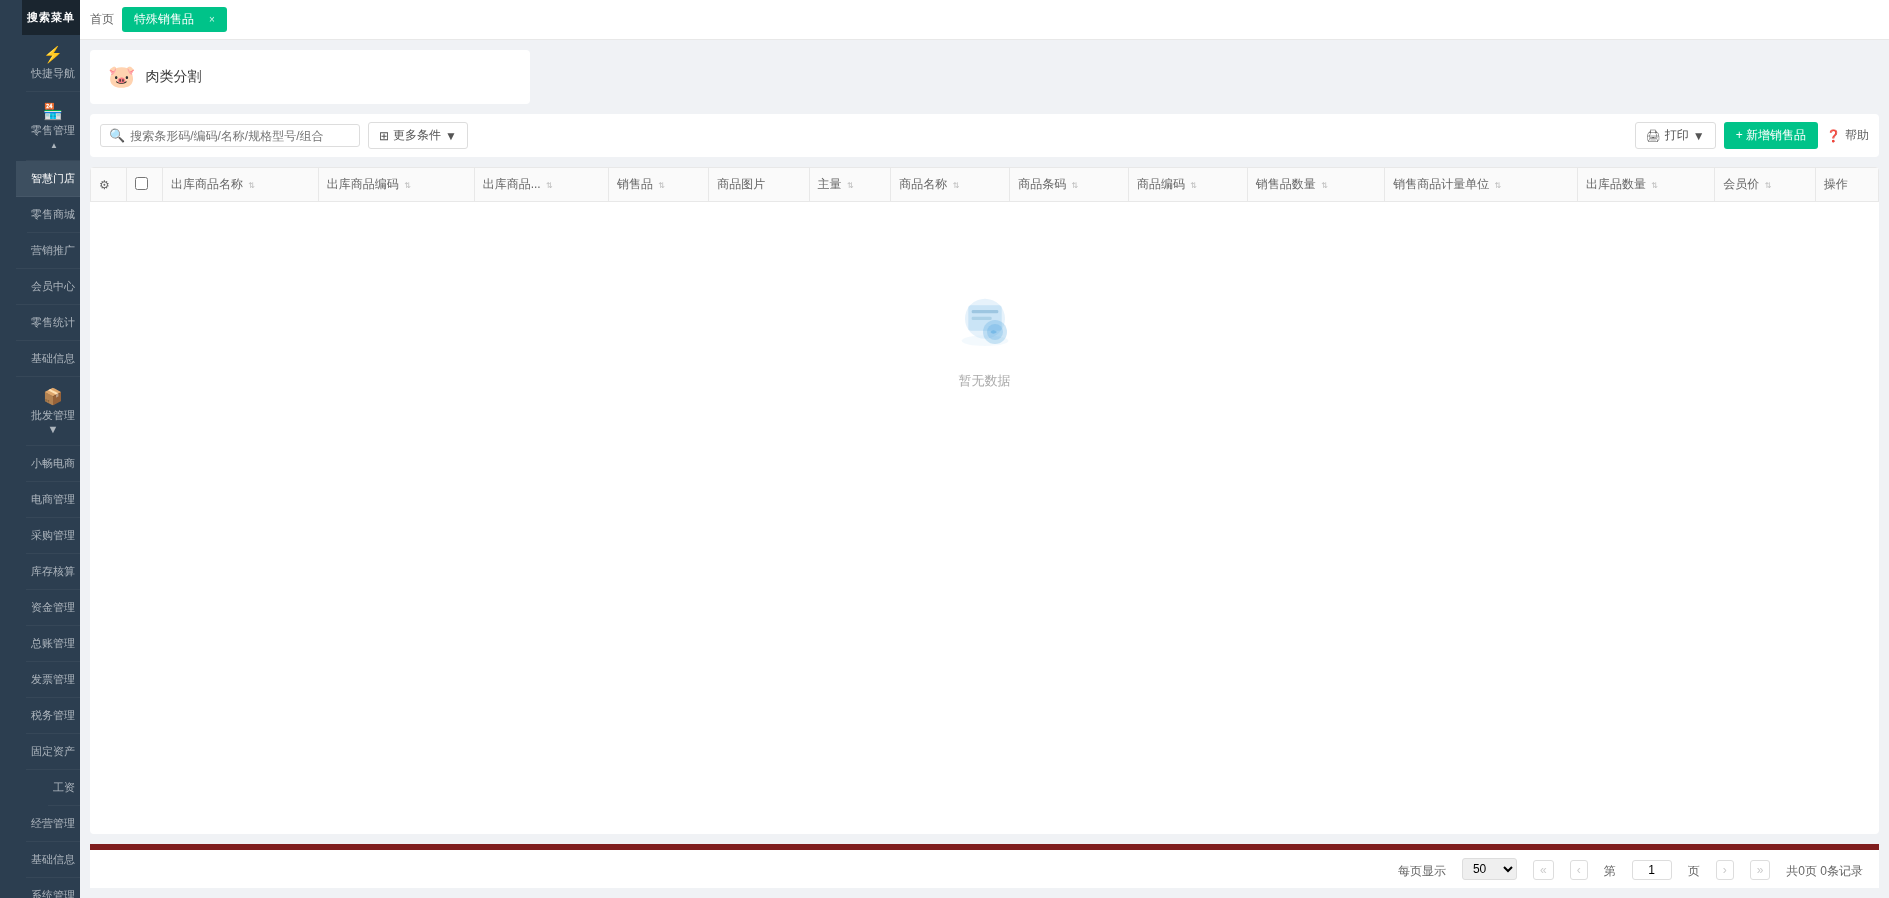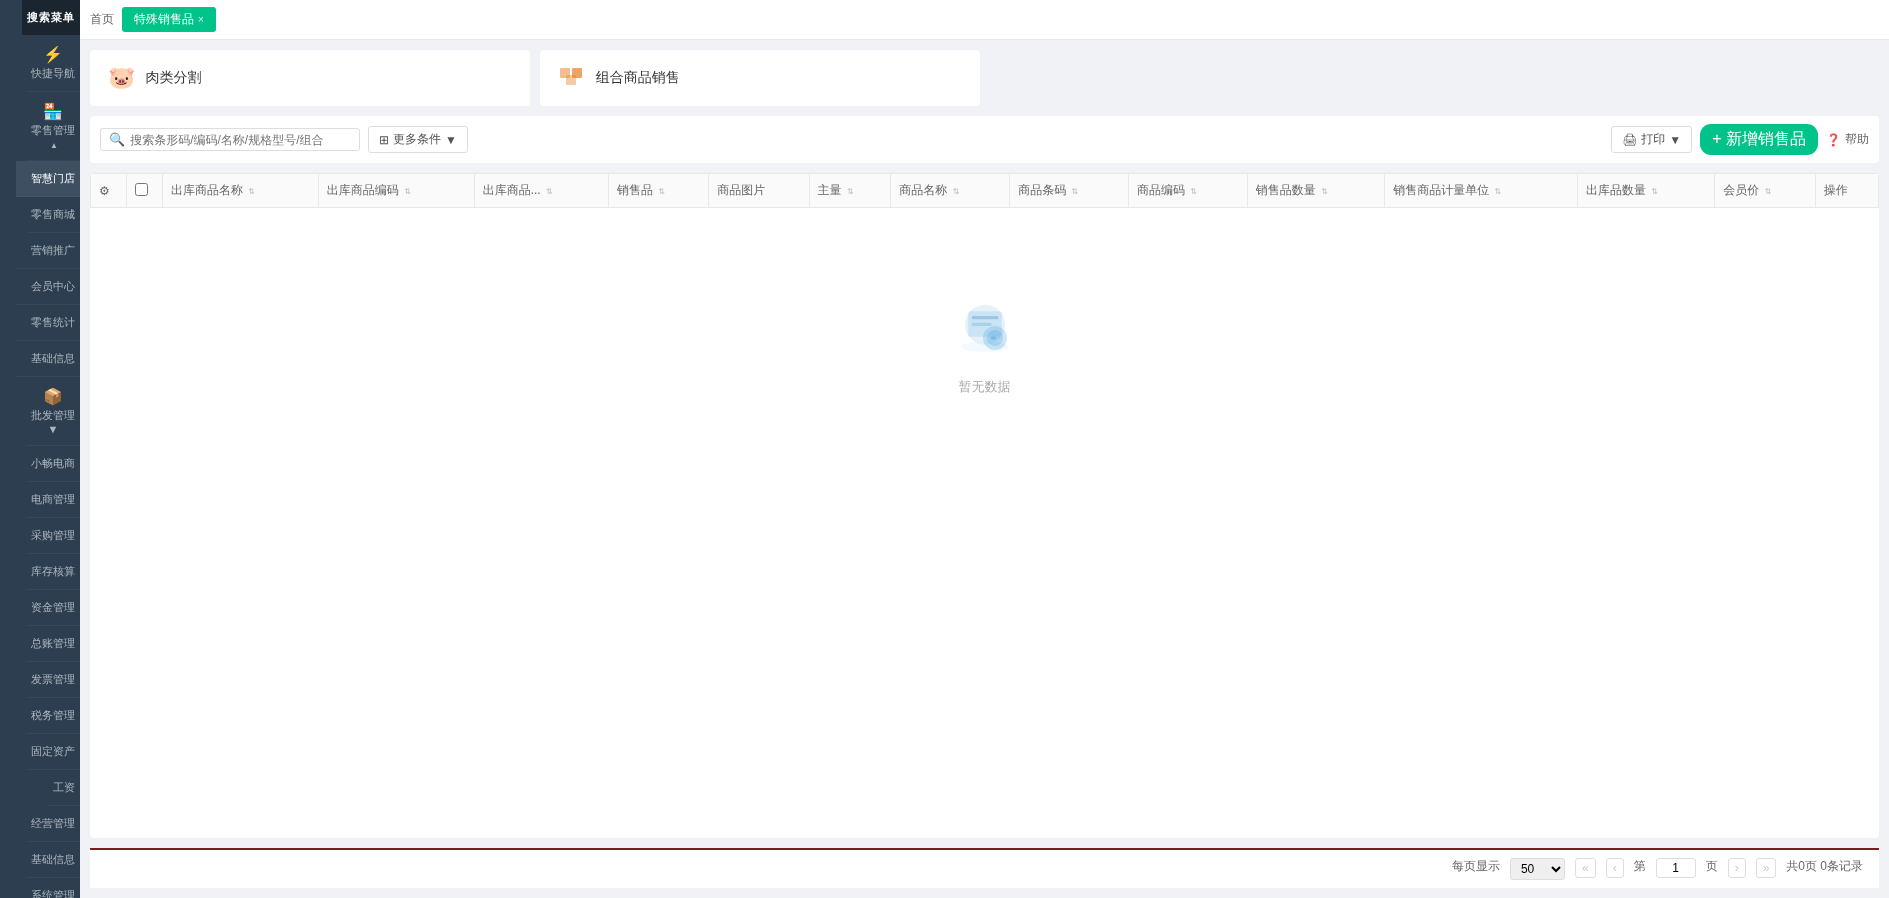--- a/index.html
+++ b/index.html
@@ -76,21 +76,21 @@
       cursor: pointer;
     }
     .topbar-tab {
       background: #00c389;
       color: white;
       padding: 4px 12px;
       border-radius: 3px;
       font-size: 12px;
       display: flex;
       align-items: center;
-      gap: 4px;
+      gap: 15px;
       cursor: pointer;
     }
     .topbar-tab .close-x {
       font-size: 10px;
       opacity: 0.8;
     }
 
     
     .page-area {
       flex: 1;
@@ -175,24 +175,24 @@
       padding: 4px 10px;
       cursor: pointer;
       background: white;
       font-size: 12px;
       color: #555;
     }
     .new-btn {
       background: #00c389;
       color: white;
       border: none;
-      border-radius: 11px;
+      border-radius: 3px;
       padding: 5px 12px;
       cursor: pointer;
-      font-size: 16px;
+      font-size: 12px;
       display: flex;
       align-items: center;
       gap: 4px;
     }
     .help-btn {
       display: flex;
       align-items: center;
       gap: 4px;
       color: #666;
       font-size: 12px;
@@ -253,25 +253,25 @@
       padding: 80px 0;
       color: #999;
     }
     .empty-text { font-size: 13px; color: #aaa; }
 
     
     .pagination-bar {
       background: white;
       padding: 8px 16px;
       display: flex;
-      align-items: flex-start;
-      gap: 10px;
+      align-items: flex-end;
+      gap: 16px;
       font-size: 12px;
       color: #666;
-      border-top: 2px solid #7f1d1d;
+      border-top: 6px solid #7f1d1d;
       justify-content: flex-end;
     }
     .page-size-select {
       border: 1px solid #ddd;
       border-radius: 3px;
       padding: 2px 6px;
       font-size: 12px;
     }
     .page-btn {
       border: 1px solid #ddd;
@@ -400,30 +400,20 @@
 
     <div class="tab-cards">
 
 
       <div class="tab-card">
         <span class="tab-icon">🐷</span>
         <span>肉类分割</span>
       </div>
 
 
-      <div class="tab-card">
-        <span class="tab-icon">
-          <svg width="28" height="22" viewBox="0 0 28 22">
-            <rect x="2" y="4" width="10" height="10" rx="1" fill="#e67e22" opacity="0.5"></rect>
-            <rect x="14" y="4" width="10" height="10" rx="1" fill="#e67e22" opacity="0.7"></rect>
-            <rect x="8" y="11" width="10" height="10" rx="1" fill="#e67e22" opacity="0.4"></rect>
-          </svg>
-        </span>
-        <span>组合商品销售</span>
-      </div>
 
     </div>
 
     <div class="toolbar">
       <div class="search-box">
         <span class="search-icon">🔍</span>
         <input type="text" placeholder="搜索条形码/编码/名称/规格型号/组合" style="">
       </div>
       <button class="filter-btn">
         <span>⊞</span>

